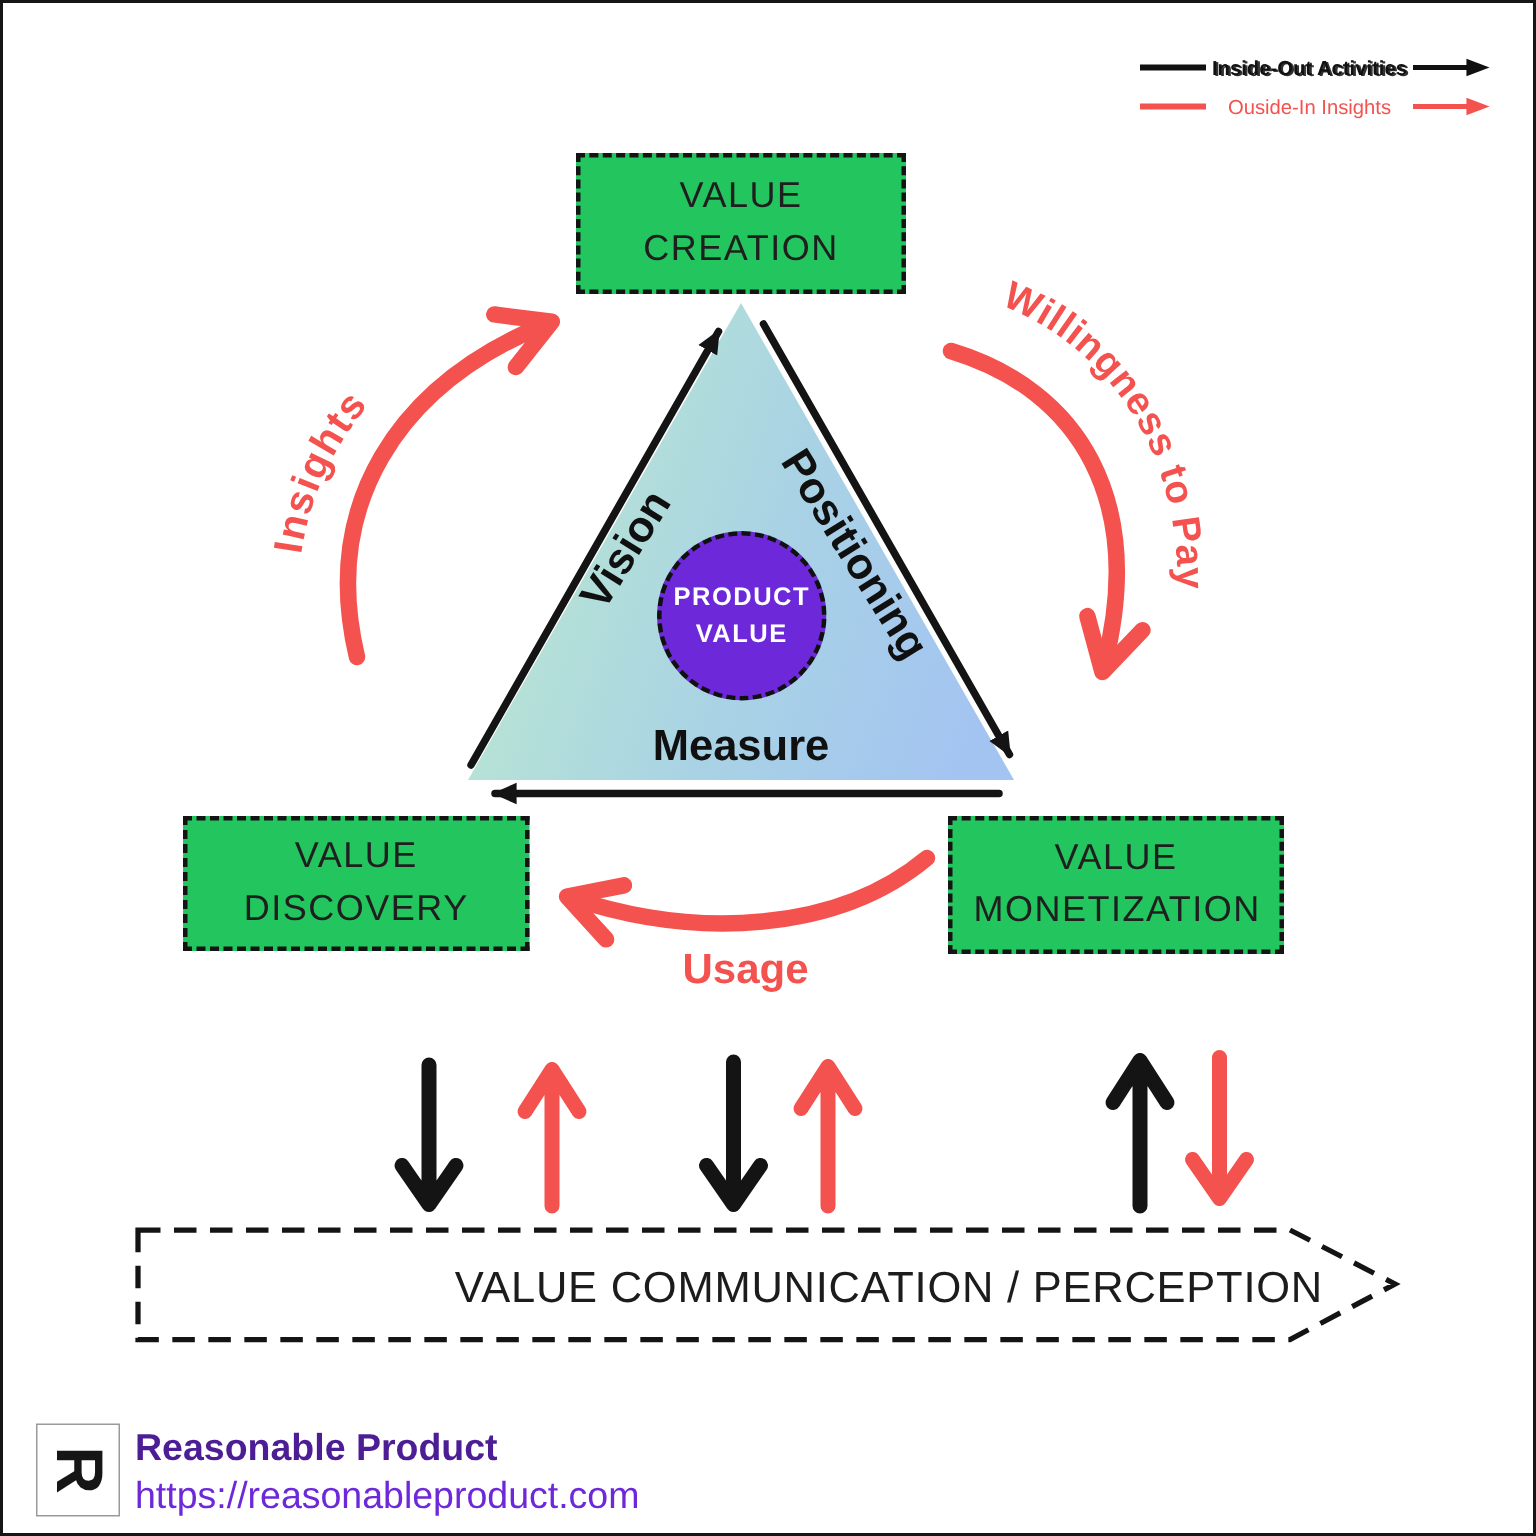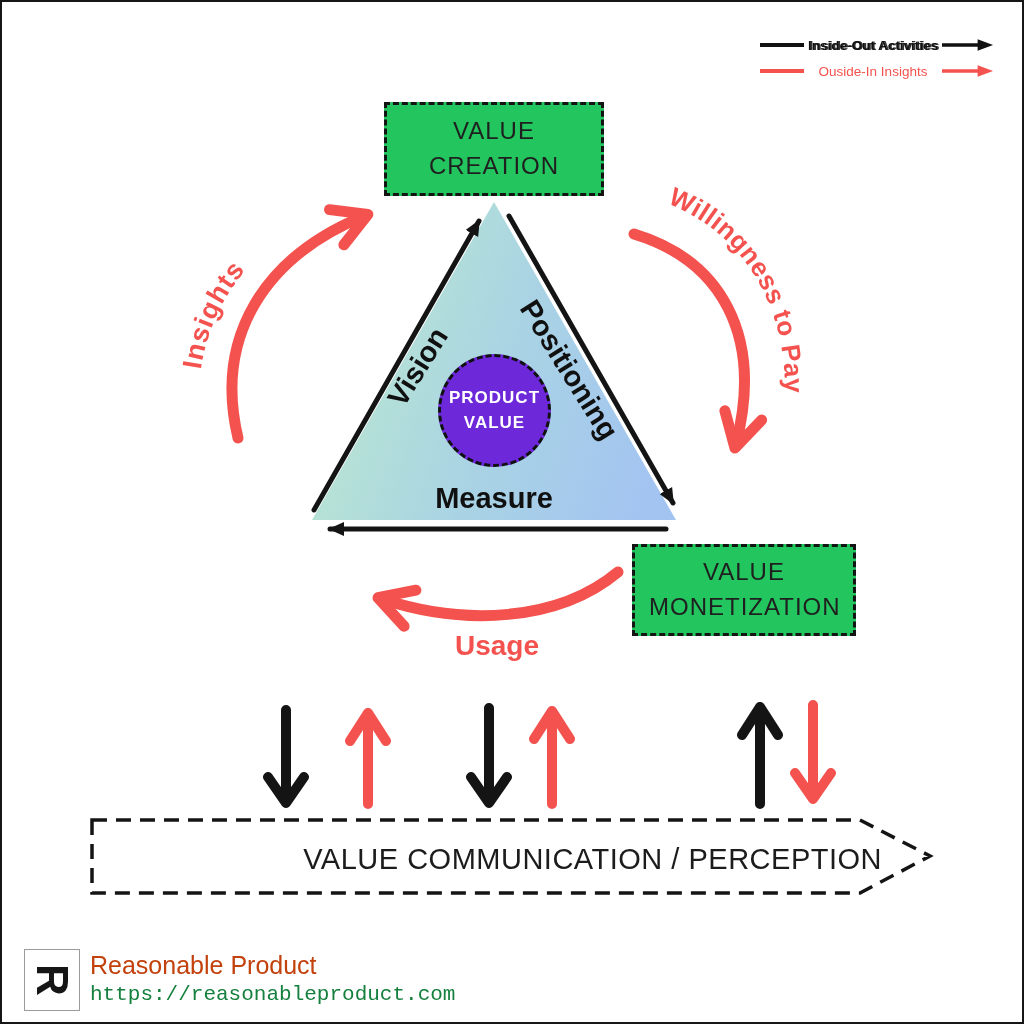--- a/index.html
+++ b/index.html
@@ -64,22 +64,22 @@
 
   
   .footer-logo{
     position:absolute;left:22px;top:947px;width:56px;height:62px;
     border:1.5px solid #9a9a9a;box-sizing:border-box;background:#fff;
     display:flex;align-items:center;justify-content:center;
   }
   .footer-logo span{
     font-weight:800;font-size:44px;color:#161616;transform:rotate(90deg);line-height:1;
   }
-  .footer-brand{position:absolute;left:88px;top:949px;font-size:25px;font-weight:400;color:#c2410c;}
-  .footer-url{position:absolute;left:88px;top:981px;font-size:21px;font-weight:400;color:#15803d;font-family:Liberation Mono, monospace;}
+  .footer-brand{position:absolute;left:88px;top:949px;font-size:25px;font-weight:700;color:#4c1d95;}
+  .footer-url{position:absolute;left:88px;top:981px;font-size:25px;font-weight:400;color:#6d28d9;}
 </style>
 </head>
 <body>
 
 <div class="frame">
 
   <svg class="canvas" viewBox="0 0 1024 1024">
     <defs>
       <linearGradient id="triGrad" x1="0" y1="0.35" x2="1" y2="0.65">
         <stop offset="0" stop-color="#bce9cf"></stop>
@@ -138,20 +138,23 @@
       <svg class="lg-arrow" viewBox="0 0 54 14">
         <line x1="0" y1="7" x2="40" y2="7" stroke="#f4524e" stroke-width="3.5"></line>
         <path d="M37,1 L53,7 L37,13 z" fill="#f4524e"></path>
       </svg>
     </div>
   </div>
 
   <div class="node-box" style="left:382px;top:100px;width:214px;height:88px;">
     <div class="node-label" style="width:160px;">VALUE CREATION</div>
   </div>
+  <div class="node-box" style="left:120px;top:542px;width:225px;height:84px;">
+    <div class="node-label" style="width:170px;">VALUE DISCOVERY</div>
+  </div>
   <div class="node-box" style="left:630px;top:542px;width:218px;height:86px;">
     <div class="node-label" style="width:190px;">VALUE MONETIZATION</div>
   </div>
 
   <div class="edge-label" style="left:416px;top:365px;transform:translate(-50%,-50%) rotate(-58deg);">Vision</div>
   <div class="edge-label" style="left:567px;top:368px;transform:translate(-50%,-50%) rotate(58deg);">Positioning</div>
   <div class="edge-label" style="left:492px;top:496px;">Measure</div>
 
   <div class="pv-circle">
     <span>PRODUCT</span>

